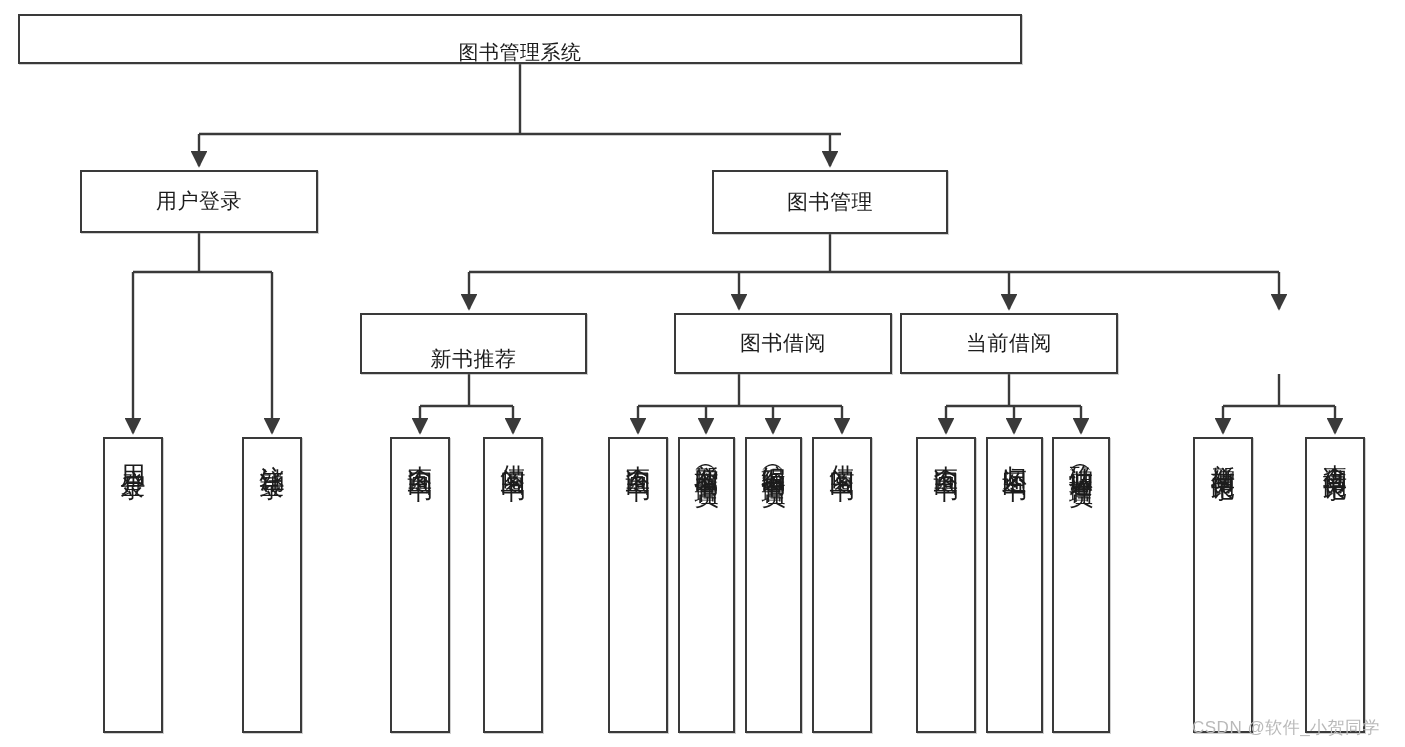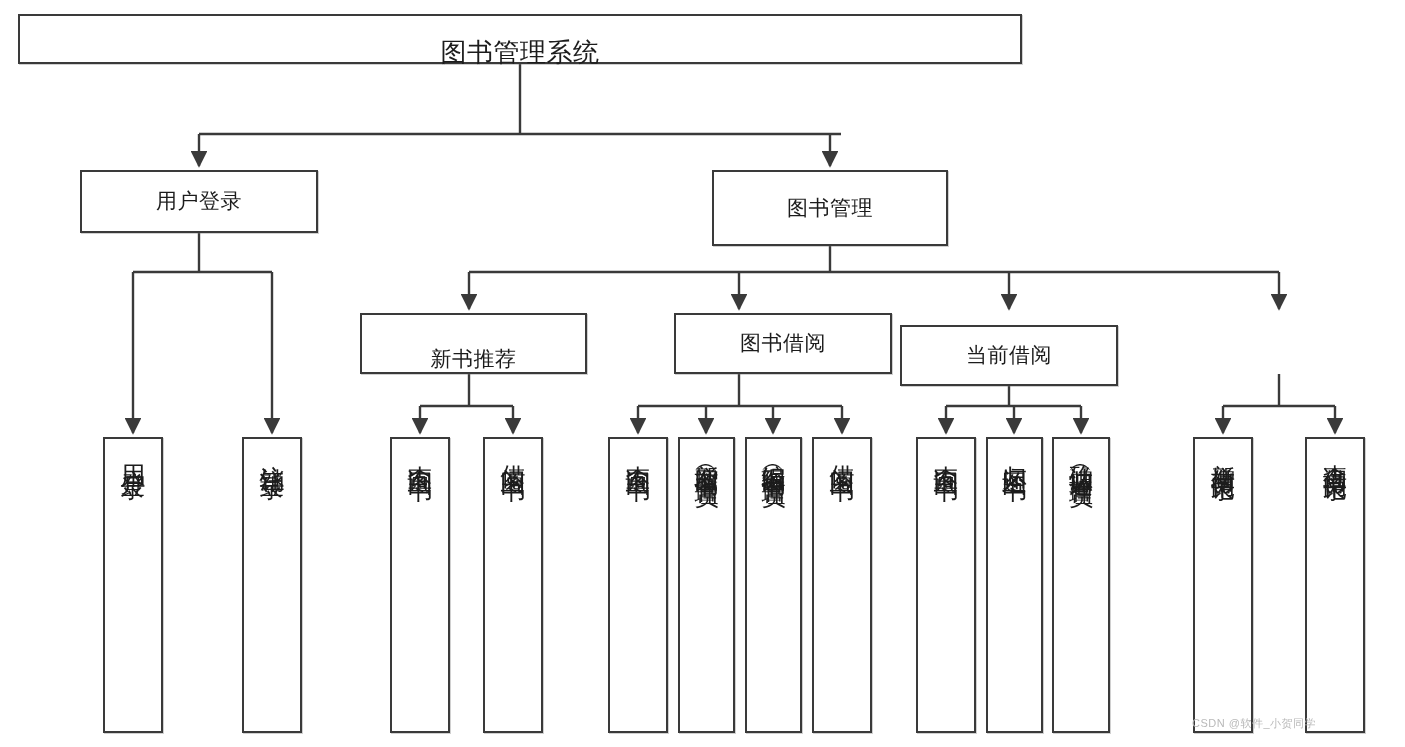--- a/index.html
+++ b/index.html
@@ -42,21 +42,21 @@
     text-align: center;
     line-height: 1.18;
     white-space: pre-line;
   }
   
   .node.horiz .node-label {
     font-size: 21px;
     letter-spacing: 0.5px;
   }
   .node.root .node-label {
-    font-size: 26px;
+    font-size: 20px;
     margin-top: 27px;
   }
   
   .node.vert {
     align-items: flex-start;
     justify-content: center;
     padding-top: 6px;
   }
   .node.vert .node-label {
     writing-mode: vertical-rl;
@@ -65,21 +65,21 @@
     line-height: 1.0;
     letter-spacing: 4px;
     text-align: left;
   }
   .node.vert.tall .node-label {
     font-size: 24px;
     letter-spacing: 3px;
   }
   .watermark {
     position: absolute;
-    font-size: 11px;
+    font-size: 17px;
     color: #b9b9b9;
     white-space: nowrap;
     letter-spacing: 0.5px;
   }
 </style>
 </head>
 <body>
 
 <div id="canvas">
 
@@ -133,31 +133,31 @@
     </g>
   </svg>
 
   <div class="node horiz root" style="left:18px; top:14px; width:1004px; height:50px;">
     <span class="node-label">图书管理系统</span>
   </div>
 
   <div class="node horiz" style="left:80px; top:170px; width:238px; height:63px;">
     <span class="node-label">用户登录</span>
   </div>
-  <div class="node horiz" style="left:712px; top:170px; width:236px; height:76px;">
+  <div class="node horiz" style="left:712px; top:170px; width:236px; height:64px;">
     <span class="node-label">图书管理</span>
   </div>
 
   <div class="node horiz" style="left:360px; top:313px; width:227px; height:61px;align-items:flex-end;">
     <span class="node-label">新书推荐</span>
   </div>
   <div class="node horiz" style="left:630px; top:313px; width:218px; height:61px;margin-left:44px;">
     <span class="node-label">图书借阅</span>
   </div>
-  <div class="node horiz" style="left:900px; top:313px; width:218px; height:61px;margin-top:12px;">
+  <div class="node horiz" style="left:900px; top:313px; width:218px; height:61px;">
     <span class="node-label">当前借阅</span>
   </div>
 
   <div class="node vert" style="left:103px; top:437px; width:60px; height:296px;">
     <span class="node-label">用户登录</span>
   </div>
   <div class="node vert" style="left:242px; top:437px; width:60px; height:296px;">
     <span class="node-label">注销登录</span>
   </div>
 

